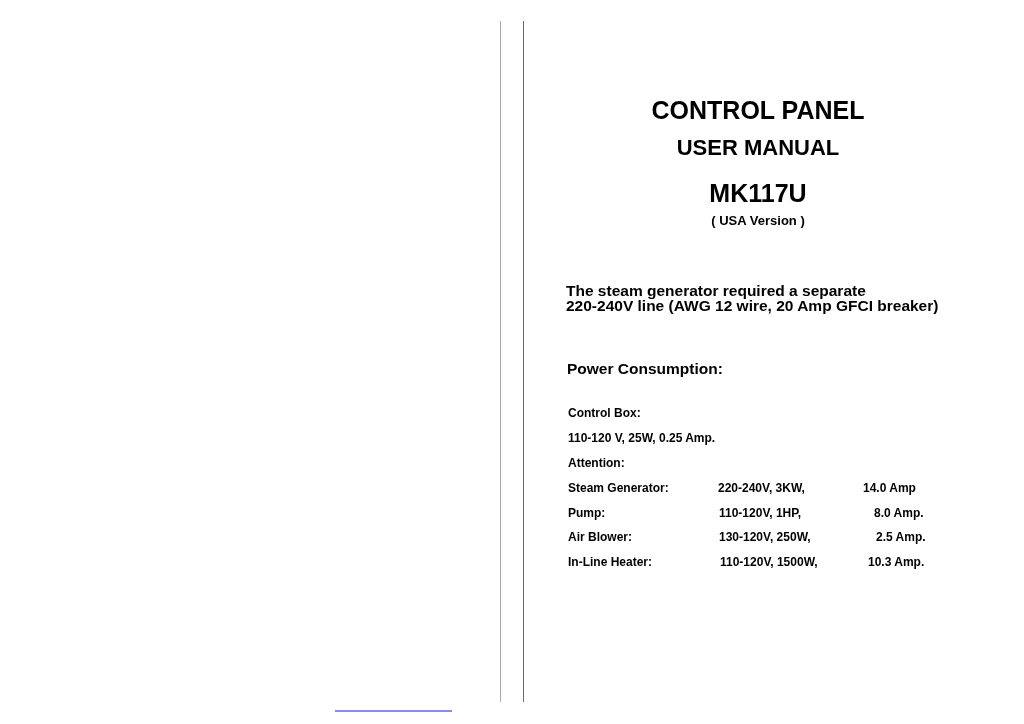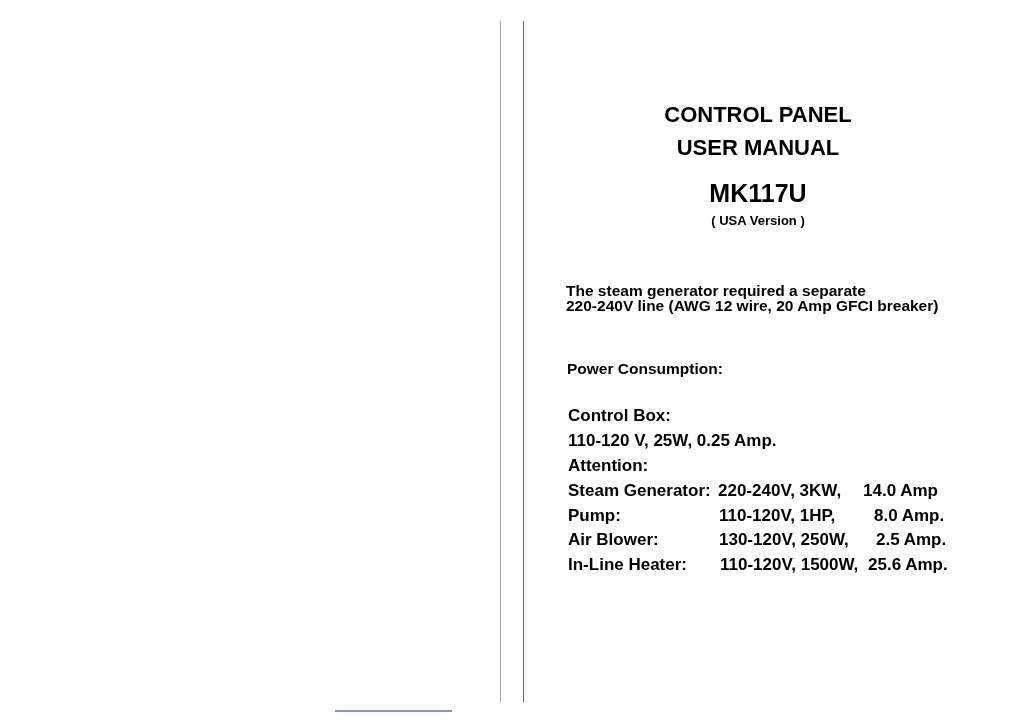--- a/index.html
+++ b/index.html
@@ -6,29 +6,29 @@
     body {
       width: 1024px; height: 724px; background: #ffffff; position: relative; overflow: hidden;
       font-family: "Liberation Sans", "DejaVu Sans", sans-serif; color: #000;
     }
     .vline { position: absolute; top: 21px; height: 681px; width: 1px; }
     .vline.left { left: 500px; background: #a8a8a8; }
     .vline.right { left: 523px; background: #6a6a6a; }
     .footer-rule { position: absolute; left: 335px; top: 710px; width: 117px; height: 2px; background: #8a8af0; }
 
     .title { position: absolute; left: 560px; width: 396px; text-align: center; font-weight: bold; }
-    .t1 { top: 96px; font-size: 22px; margin-top: 6px; }
+    .t1 { top: 96px; font-size: 25px; }
     .t2 { top: 135px; font-size: 22px; }
     .t3 { top: 179px; font-size: 25px; }
     .t4 { top: 213px; font-size: 13px; }
 
     .attention { position: absolute; left: 566px; top: 283px; font-weight: bold; font-size: 15.5px; line-height: 15px; white-space: nowrap; }
     .power { position: absolute; left: 567px; top: 360px; font-weight: bold; font-size: 15.5px; white-space: nowrap; }
 
-    .spec { position: absolute; left: 568px; font-weight: bold; font-size: 17px; white-space: nowrap; }
+    .spec { position: absolute; left: 568px; font-weight: bold; font-size: 12px; white-space: nowrap; }
     .spec .label { display: inline-block; }
     .spec .val { position: absolute; white-space: nowrap; }
   </style>
 </head>
 <body>
 
 <div class="vline left"></div>
 <div class="vline right"></div>
 <div class="footer-rule"></div>
 
@@ -59,14 +59,14 @@
   <span class="val" style="left:306px;">8.0 Amp.</span>
 </div>
 <div class="spec" style="top:530px;">
   <span class="label">Air Blower:</span>
   <span class="val" style="left:151px;">130-120V, 250W,</span>
   <span class="val" style="left:308px;">2.5 Amp.</span>
 </div>
 <div class="spec" style="top:555px;">
   <span class="label">In-Line Heater:</span>
   <span class="val" style="left:152px;">110-120V, 1500W,</span>
-  <span class="val" style="left:300px;">25.6 Amp.</span>
+  <span class="val" style="left:300px;">10.3 Amp.</span>
 </div>
 
 </body></html>

